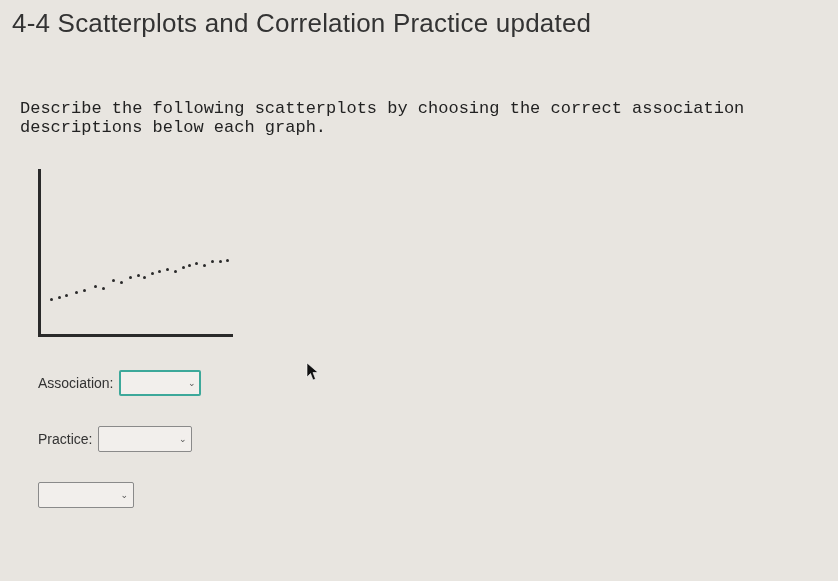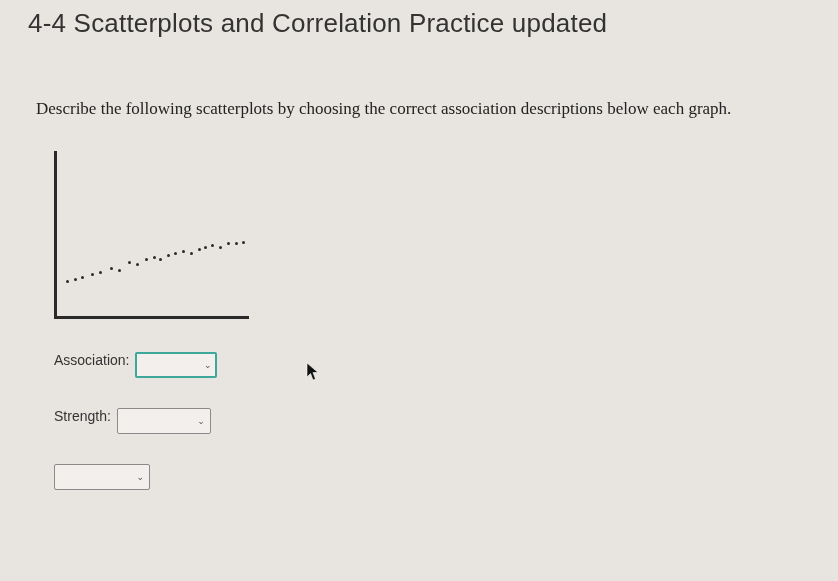--- a/index.html
+++ b/index.html
@@ -7,34 +7,34 @@
     margin: 0;
     padding: 0;
     width: 838px;
     height: 581px;
     background: #e8e5e0;
     font-family: Arial, Helvetica, sans-serif;
     color: #2a2a2a;
     overflow: hidden;
   }
   .page {
-    padding: 8px 18px 18px 28px;
+    padding: 8px 18px 18px 12px;
     position: relative;
     width: 100%;
     height: 100%;
   }
   .title {
     font-size: 26px;
     font-weight: 400;
     color: #333;
     margin: 0 0 60px 0;
     letter-spacing: 0.2px;
   }
   .prompt {
-    font-family: Liberation Serif, serif;
+    font-family: Liberation Mono, monospace;
     font-size: 17px;
     color: #222;
     margin: 0 0 30px 8px;
   }
   .chart-wrap {
     margin-left: 26px;
     margin-bottom: 28px;
   }
   .chart {
     width: 200px;
@@ -62,20 +62,21 @@
     width: 3px;
     height: 3px;
     background: #2a2a2a;
     border-radius: 50%;
   }
   .fields {
     margin-left: 26px;
   }
   .row {
     display: flex;
+    align-items: center;
     margin-bottom: 30px;
     font-size: 14px;
     color: #333;
   }
   .row label { margin-right: 6px; }
   .sel {
     appearance: none;
     -webkit-appearance: none;
     border: 1px solid #8a8a8a;
     background: #f2efec;
@@ -152,21 +153,21 @@
   <div class="fields">
     <div class="row">
       <label>Association:</label>
       <span class="sel-wrap">
         <select class="sel assoc"></select>
         <span class="chev">⌄</span>
       </span>
     </div>
 
     <div class="row">
-      <label>Strength:</label>
+      <label>Practice:</label>
       <span class="sel-wrap">
         <select class="sel strength"></select>
         <span class="chev">⌄</span>
       </span>
     </div>
 
     <div class="row">
       <span class="sel-wrap">
         <select class="sel linear"></select>
         <span class="chev">⌄</span>

